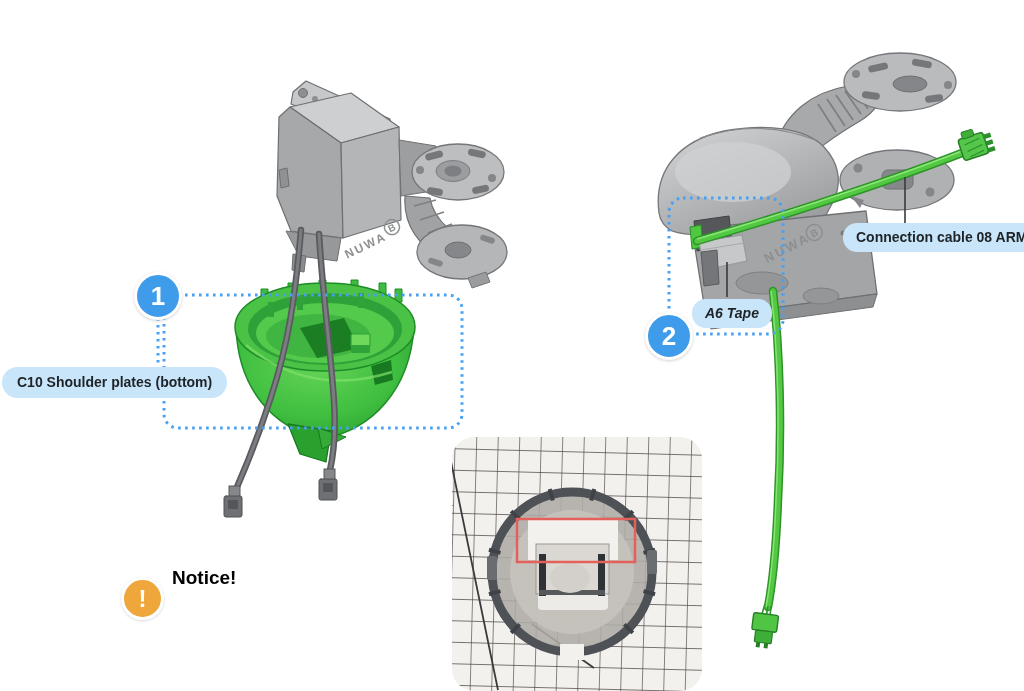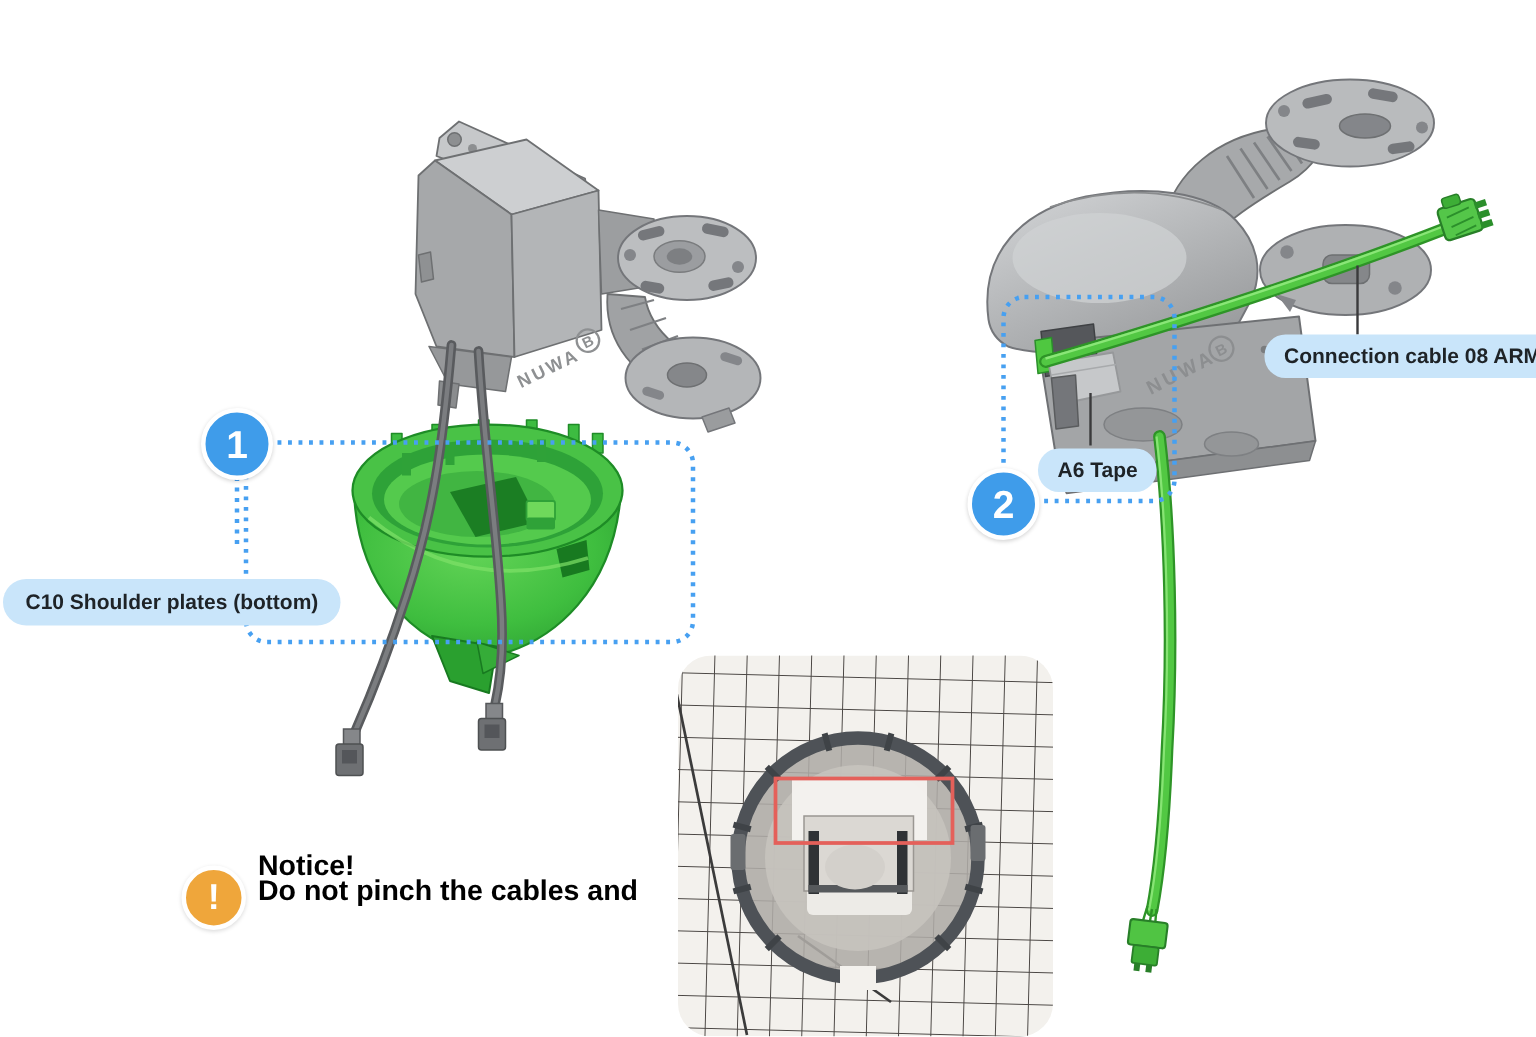--- a/index.html
+++ b/index.html
@@ -17,22 +17,22 @@
     display:flex;align-items:center;justify-content:center;
     z-index:5;
   }
   .pill{
     position:absolute;background:#C9E5FA;border-radius:16px;
     color:#1E2327;font-weight:bold;font-size:14px;
     height:31px;line-height:31px;padding:0 15px;white-space:nowrap;
     z-index:4;
   }
   .pill.small{height:29px;line-height:29px;border-radius:14px;padding:0 13px;}
-  #pill-c10{left:2px;top:367px;margin-top:19px;}
-  #pill-a6{left:692px;top:299px;}
+  #pill-c10{left:2px;top:367px;}
+  #pill-a6{left:692px;top:299px;font-style:italic;}
   #pill-cable{left:843px;top:223px;}
   #badge-1{left:134px;top:272px;}
   #badge-2{left:645px;top:312px;}
   #notice-icon{
     position:absolute;left:121px;top:577px;width:37px;height:37px;border-radius:50%;
     background:#EFA63B;border:3px solid #ffffff;box-shadow:0 1px 3px rgba(0,0,0,0.15);
     color:#ffffff;font-weight:bold;font-size:24px;
     display:flex;align-items:center;justify-content:center;z-index:4;
   }
   #notice-text{
@@ -254,14 +254,13 @@
 <div id="badge-1" class="badge">1</div>
 <div id="badge-2" class="badge">2</div>
 
 <div id="pill-c10" class="pill">C10 Shoulder plates (bottom)</div>
 <div id="pill-a6" class="pill small">A6 Tape</div>
 <div id="pill-cable" class="pill small">Connection cable 08 ARM</div>
 
 <div id="notice-icon">!</div>
 <div id="notice-text">
   <div>Notice!</div>
-  <div>Do not pinch the cables and</div>
 </div>
 
 </body></html>

